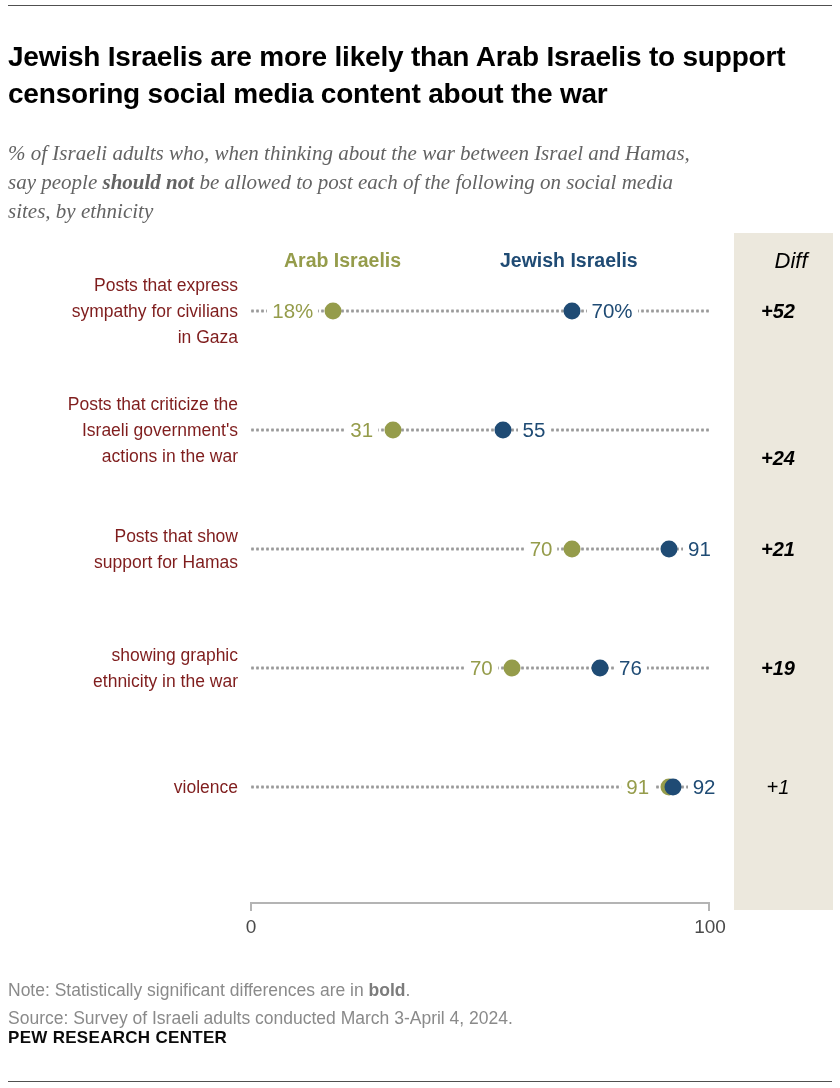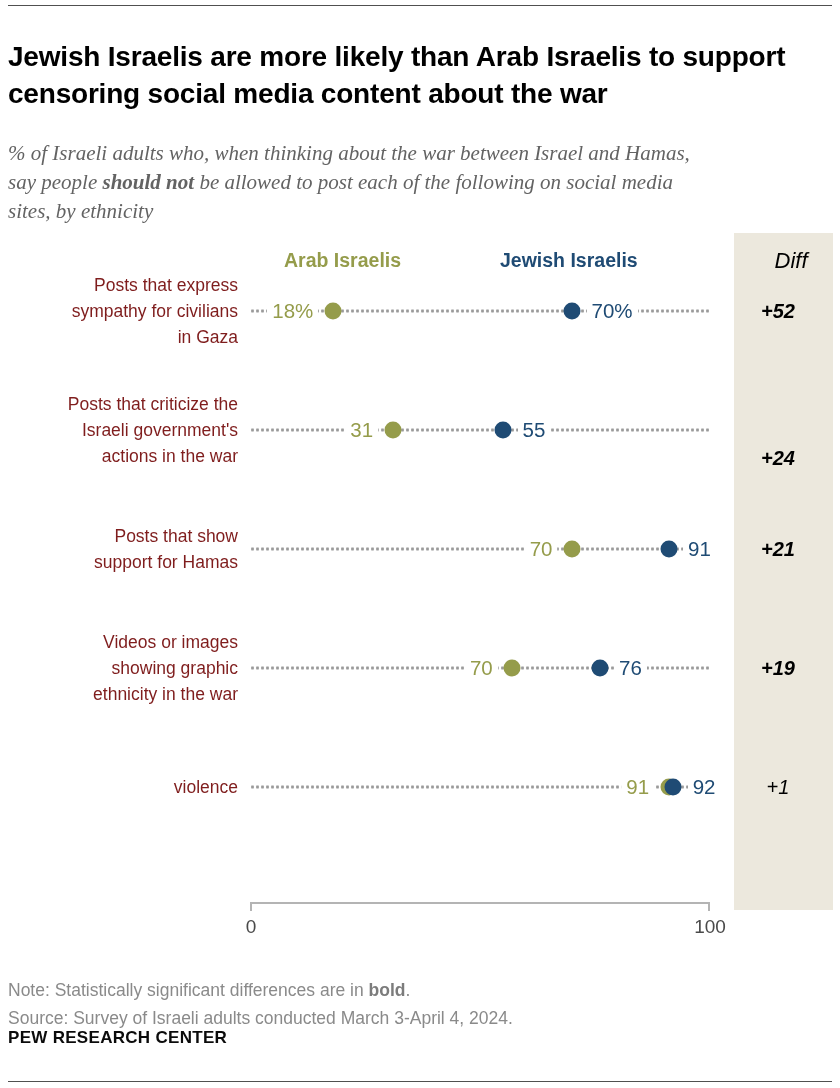--- a/index.html
+++ b/index.html
@@ -91,21 +91,20 @@
         <div>Posts that show</div>
         <div>support for Hamas</div>
       </div>
       <div class="leader" style="top: 549px;"></div>
       <div class="val-label arab" style="left: 557.5px; top: 549px; color: rgb(149, 156, 75);">70</div>
       <div class="val-label jewish" style="left: 683.1px; top: 549px; color: rgb(31, 75, 116);">91</div>
       <div class="dot arab" style="left: 572px; top: 549px; background: rgb(149, 156, 75);"></div>
       <div class="dot jewish" style="left: 668.6px; top: 549px; background: rgb(31, 75, 116);"></div>
       <div class="diff-value sig" style="top: 549px;">+21</div>
       <div class="row-label" style="top: 668px;">
-        <div>Videos or images</div>
         <div>showing graphic</div>
         <div>ethnicity in the war</div>
       </div>
       <div class="leader" style="top: 668px;"></div>
       <div class="val-label arab" style="left: 497.7px; top: 668px; color: rgb(149, 156, 75);">70</div>
       <div class="val-label jewish" style="left: 614.1px; top: 668px; color: rgb(31, 75, 116);">76</div>
       <div class="dot arab" style="left: 512.2px; top: 668px; background: rgb(149, 156, 75);"></div>
       <div class="dot jewish" style="left: 599.6px; top: 668px; background: rgb(31, 75, 116);"></div>
       <div class="diff-value sig" style="top: 668px;">+19</div>
       <div class="row-label" style="top: 787px;">

